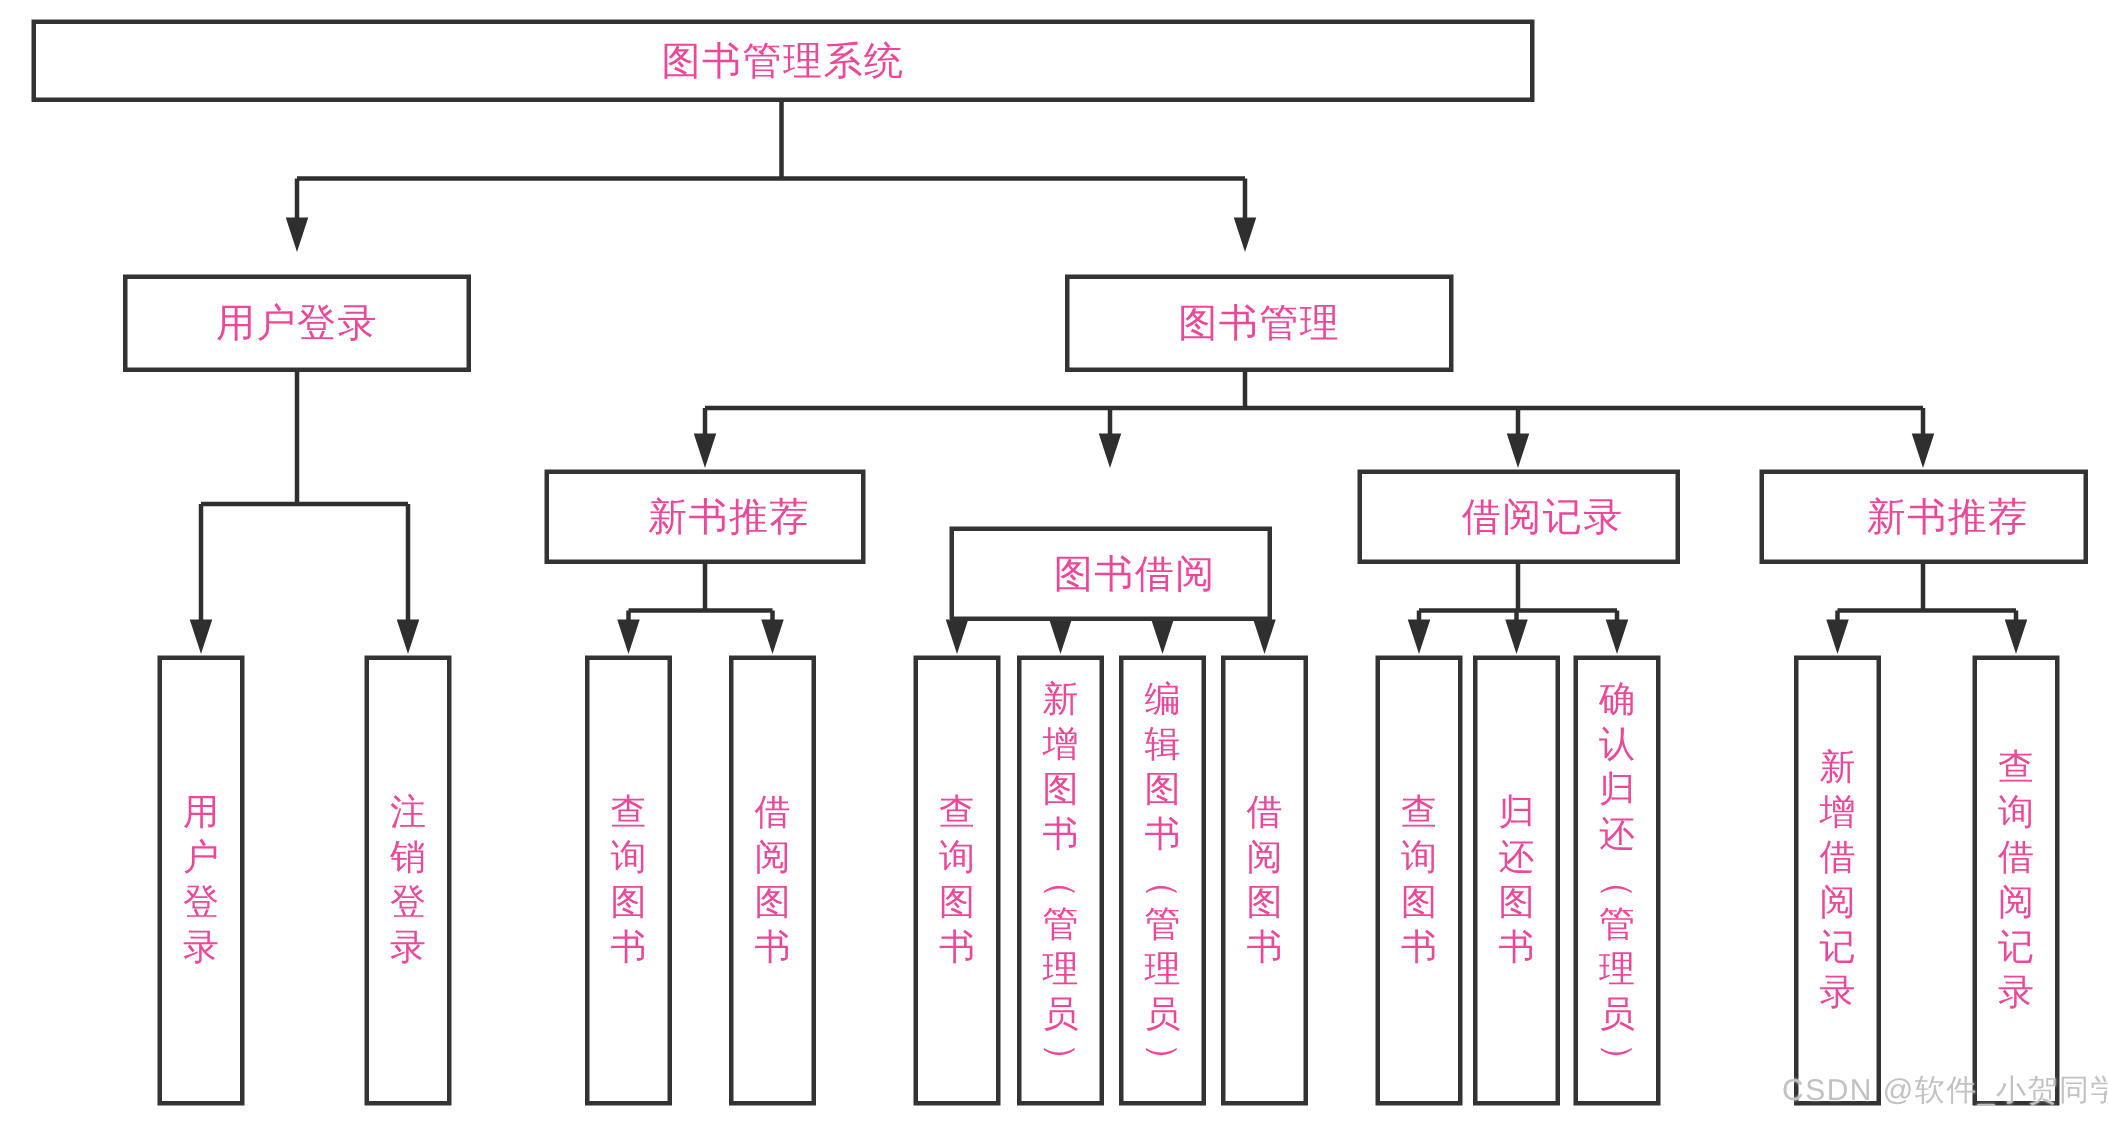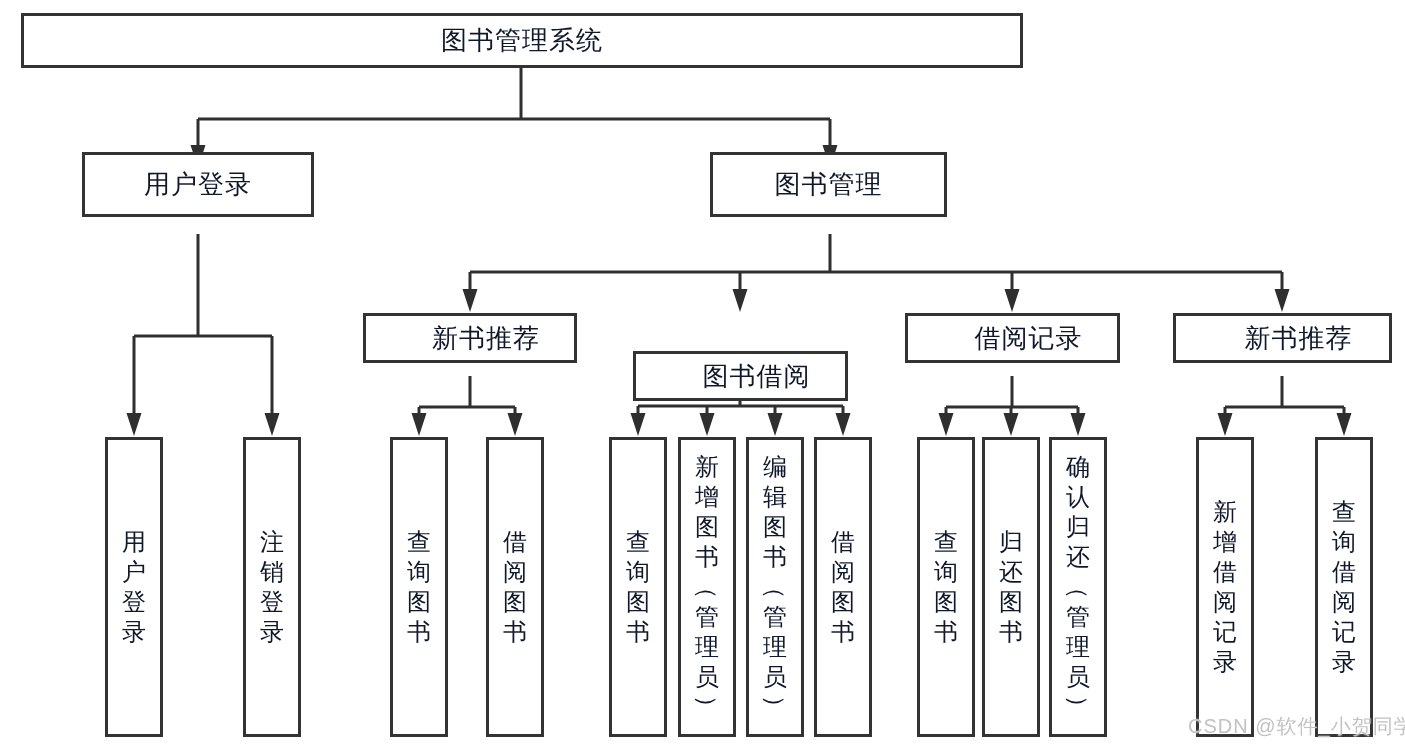--- a/index.html
+++ b/index.html
@@ -28,34 +28,34 @@
   }
   .connectors .arrows {
     fill: #2f2f2f;
     stroke: none;
   }
   .node {
     position: absolute;
     box-sizing: border-box;
     background: #ffffff;
     border: 3px solid #333333;
-    color: #0f172a;
+    color: #ec4899;
     display: flex;
     align-items: center;
     justify-content: center;
     z-index: 2;
   }
   .node.h span {
     font-size: 26px;
     letter-spacing: 1px;
     white-space: nowrap;
   }
   .root  { left: 21px;  top: 13px;  width: 1002px; height: 55px; }
-  .lvl2  { top: 152px; height: 65px; }
-  .lvl3  { top: 313px; height: 50px; padding-left: 32px; }
+  .lvl2  { top: 183px; height: 65px; }
+  .lvl3  { top: 313px; height: 63px; padding-left: 32px; }
   .leaf  { top: 437px; width: 58px; height: 300px; }
   .vtext {
     display: flex;
     flex-direction: column;
     align-items: center;
     justify-content: center;
     height: 100%;
     width: 100%;
   }
   .vchar {
@@ -101,21 +101,21 @@
          M1217.5 413 L1232.5 413 L1225 436 Z M1336.5 413 L1351.5 413 L1344 436 Z"></path>
   </svg>
 
   <div class="node h root">
     <span>图书管理系统</span>
   </div>
 
   <div class="node h lvl2" style="left:82px;width:232px;">
     <span>用户登录</span>
   </div>
-  <div class="node h lvl2" style="left:710px;width:237px;">
+  <div class="node h lvl2" style="left:710px;width:259px;">
     <span>图书管理</span>
   </div>
 
   <div class="node h lvl3" style="left:363px;width:214px;">
     <span>新书推荐</span>
   </div>
   <div class="node h lvl3" style="left:633px;width:215px;margin-top:38px;">
     <span>图书借阅</span>
   </div>
   <div class="node h lvl3" style="left:905px;width:215px;">

